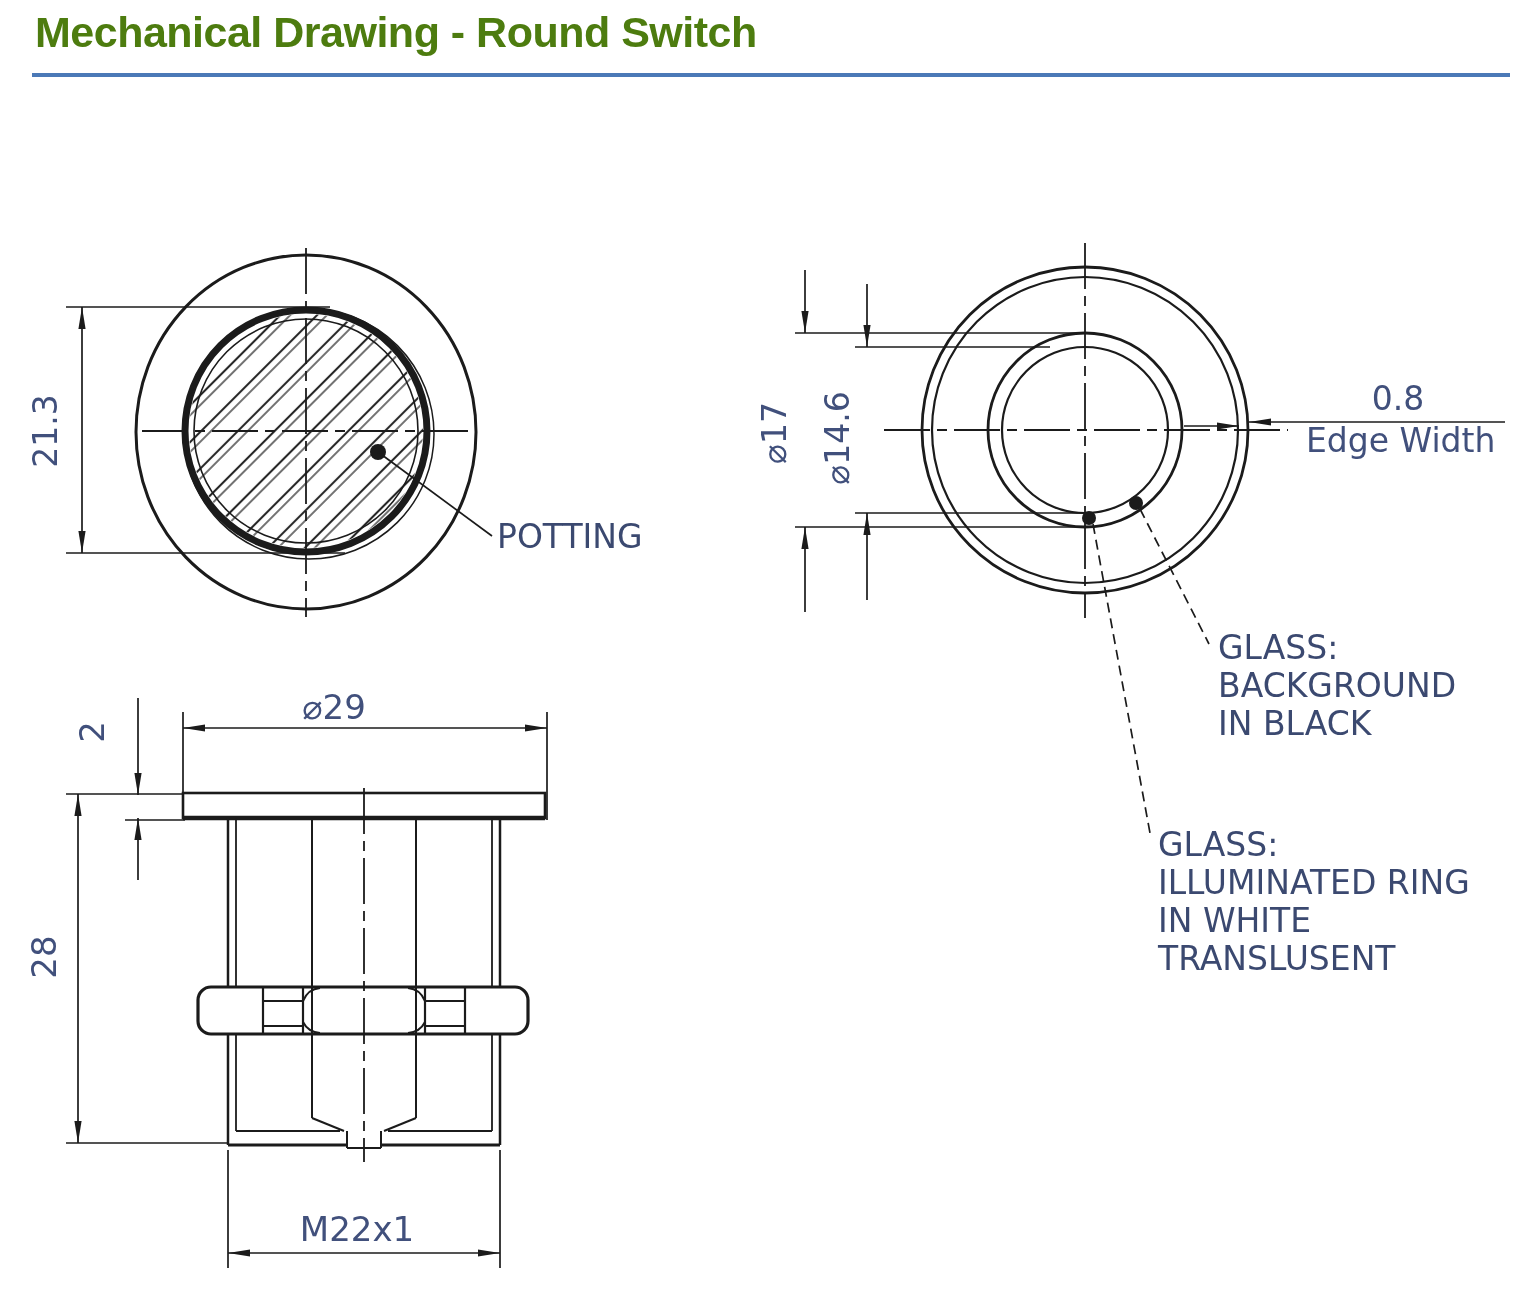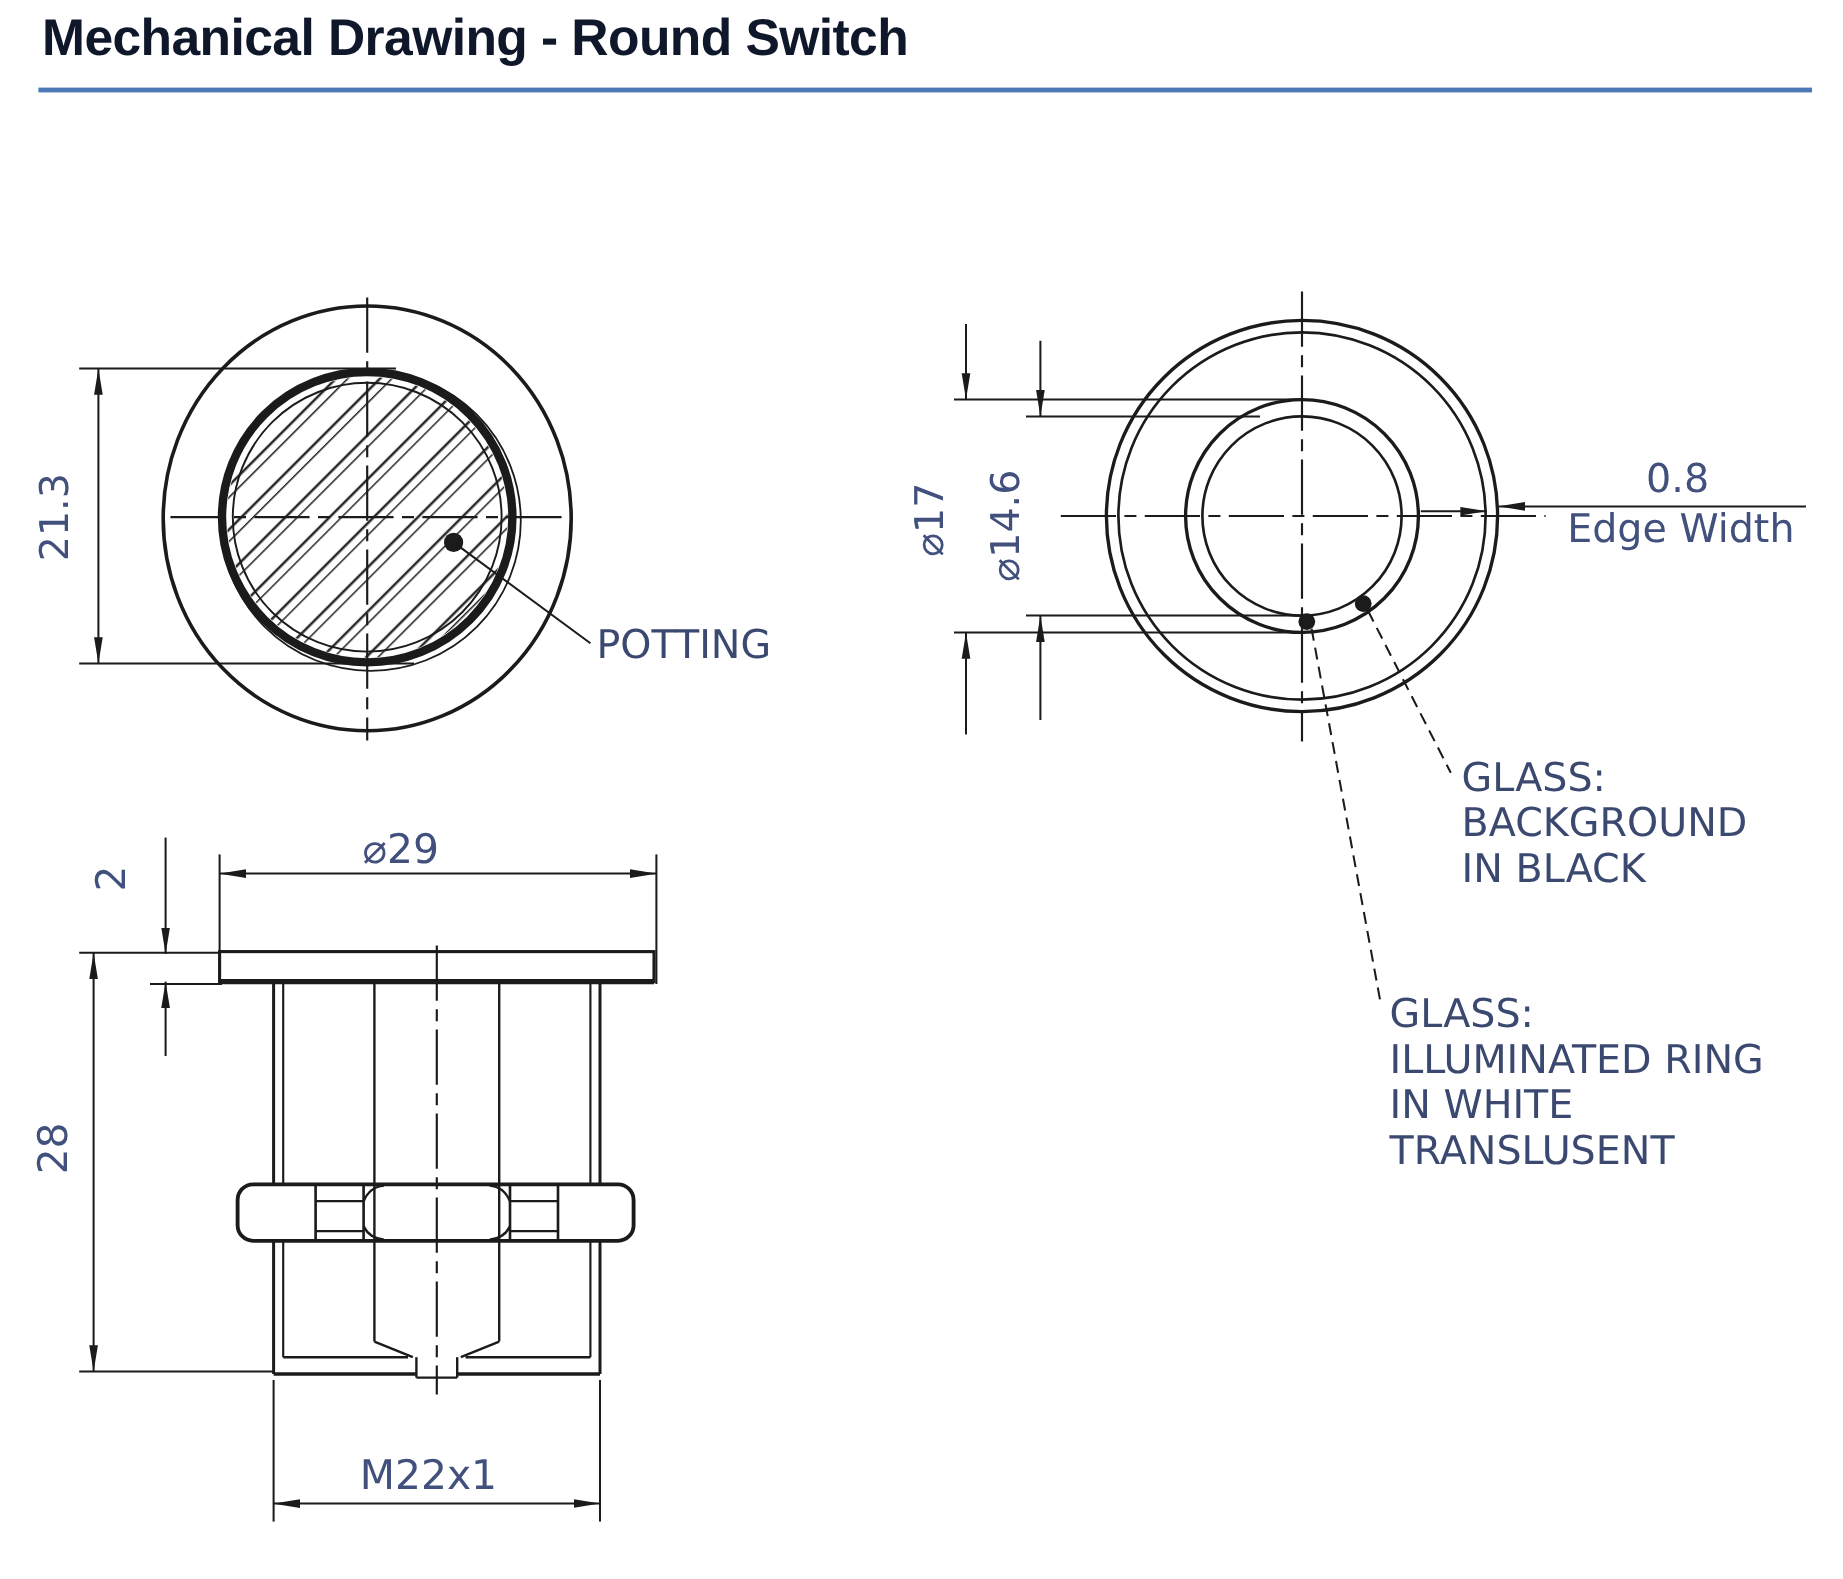--- a/index.html
+++ b/index.html
@@ -1,18 +1,18 @@
 <!DOCTYPE html>
 <html><head>
 <meta charset="utf-8">
 <style>
   html,body{margin:0;padding:0;background:#ffffff;}
   #page{position:relative;width:1536px;height:1316px;background:#ffffff;overflow:hidden;
         font-family:"Liberation Sans",sans-serif;}
-  #title{position:absolute;left:35px;top:8px;font-size:43px;font-weight:bold;color:#0f172a;
+  #title{position:absolute;left:35px;top:8px;font-size:43px;font-weight:bold;color:#4d7c0f;
          letter-spacing:-0.5px;font-family:"Liberation Sans",sans-serif;}
   #rule{position:absolute;left:32px;top:73px;width:1478px;height:4px;background:#4b79b7;}
   svg{position:absolute;left:0;top:0;}
   .ln{stroke:#1b1b1b;fill:none;}
   .cl{stroke:#1b1b1b;fill:none;stroke-width:1.8;stroke-dasharray:46 7 10 7;}
   .ext{stroke:#1b1b1b;fill:none;stroke-width:1.7;}
   .dimln{stroke:#1b1b1b;fill:none;stroke-width:1.7;}
   .leader-dash{stroke:#1b1b1b;fill:none;stroke-width:1.7;stroke-dasharray:10 6;}
   .dim{font-family:"DejaVu Sans","Liberation Sans",sans-serif;font-size:33px;fill:#41507c;}
   .dim-sm{font-family:"DejaVu Sans","Liberation Sans",sans-serif;font-size:34px;fill:#41507c;}

